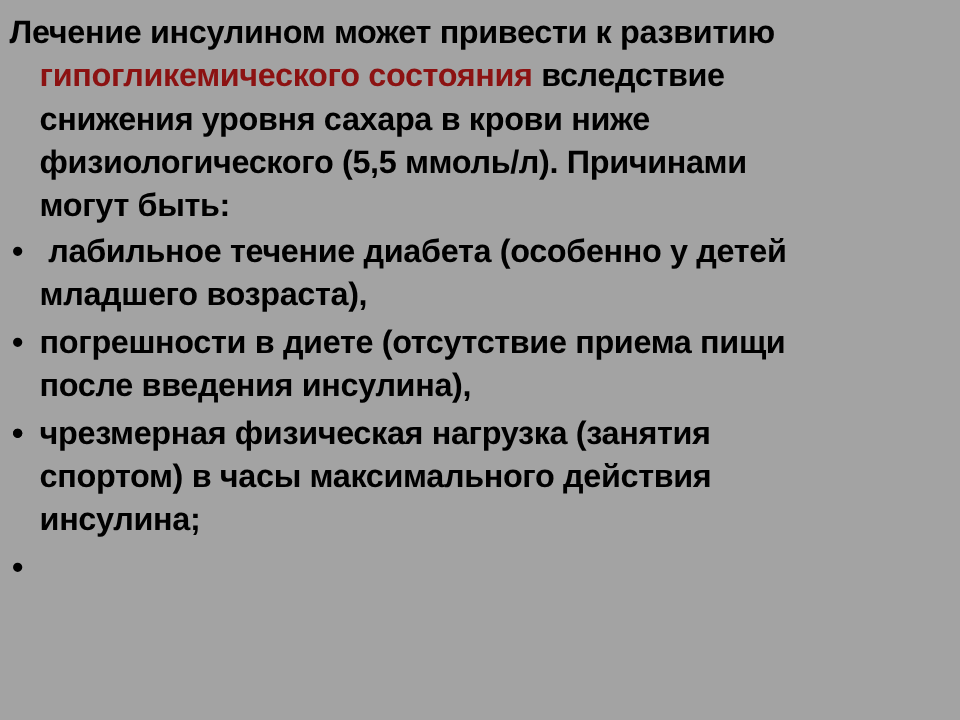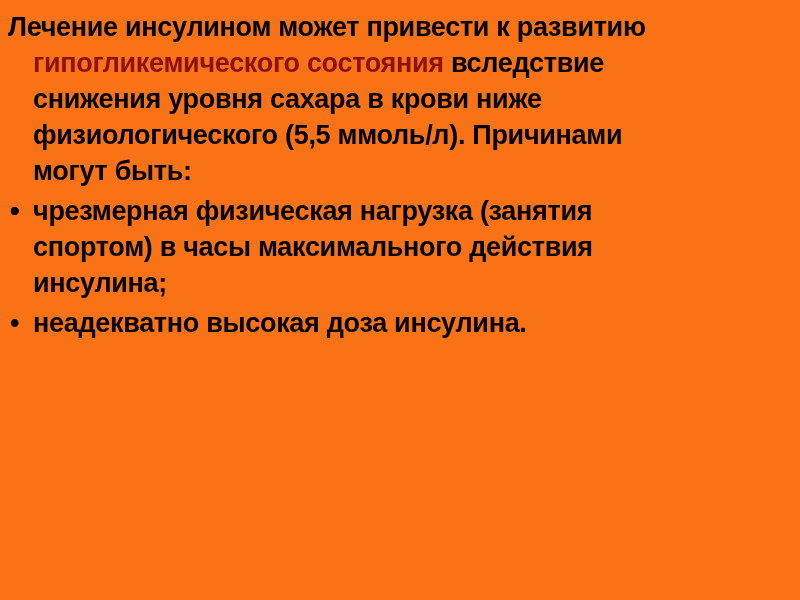--- a/index.html
+++ b/index.html
@@ -4,21 +4,21 @@
 <style>
   html, body {
     margin: 0;
     padding: 0;
     background: #ffffff;
   }
   .slide {
     position: relative;
     width: 800px;
     height: 600px;
-    background: #f97316;
+    background: #a3a3a3;
     overflow: hidden;
     box-sizing: border-box;
     padding-top: 9px;
     font-family: "Liberation Sans", sans-serif;
     font-weight: bold;
     font-size: 27px;
     line-height: 36px;
     letter-spacing: -0.3px;
     color: #000000;
   }
@@ -54,30 +54,31 @@
 </head>
 <body>
 
 <div class="slide">
 
   <p class="intro"><span class="seg">Лечение инсулином может привести к развитию </span><span class="seg highlight">гипогликемического состояния</span><span class="seg"> вследствие снижения уровня сахара в крови ниже физиологического (5,5 ммоль/л). Причинами могут быть:</span></p>
 
   <ul class="bullets">
     <li>
       <span class="marker">•</span>
+      <span class="li-text"> лабильное течение диабета (особенно у детей младшего возраста),</span>
     </li>
     <li>
       <span class="marker">•</span>
+      <span class="li-text">погрешности в диете (отсутствие приема пищи после введения инсулина),</span>
     </li>
     <li>
       <span class="marker">•</span>
     </li>
     <li>
       <span class="marker">•</span>
       <span class="li-text">чрезмерная физическая нагрузка (занятия спортом) в часы максимального действия инсулина;</span>
     </li>
     <li>
       <span class="marker">•</span>
-      <span class="li-text">неадекватно высокая доза инсулина.</span>
     </li>
   </ul>
 
 </div>
 
 </body></html>

